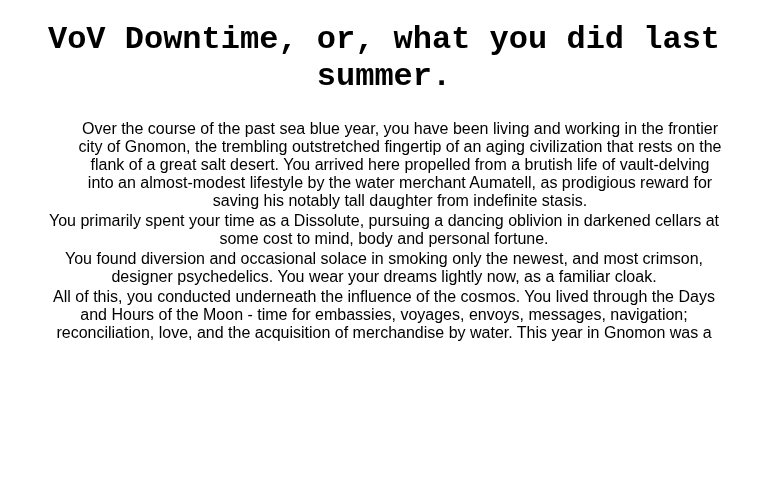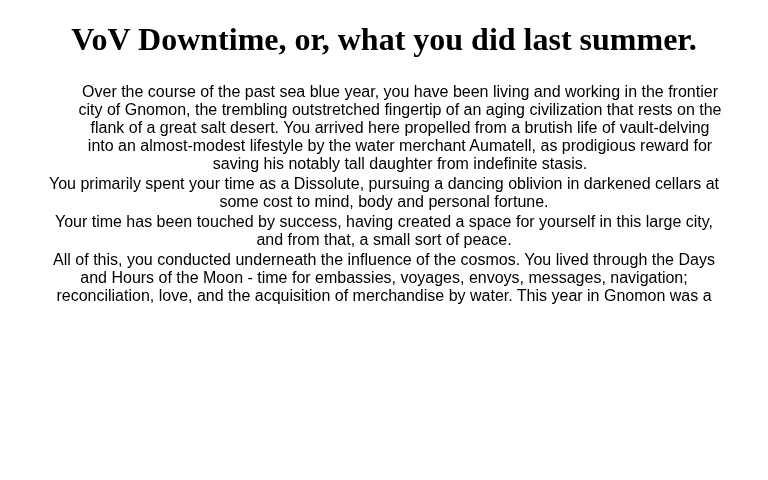--- a/index.html
+++ b/index.html
@@ -14,21 +14,21 @@
       font-family: "Liberation Sans", sans-serif;
       color: #000000;
     }
     .page {
       width: 768px;
       box-sizing: border-box;
       padding: 0 44px;
       text-align: center;
     }
     h1 {
-      font-family: Liberation Serif, serif;
+      font-family: Liberation Mono, monospace;
       font-weight: bold;
       font-size: 32px;
       line-height: 37px;
       margin: 21px 0 0 0;
       padding: 0;
       letter-spacing: 0;
     }
     p {
       font-size: 16px;
       line-height: 18px;
@@ -38,15 +38,15 @@
     .intro { margin-top: 25px; margin-left: 32px; }
     .gap { margin-top: 2px; }
   </style>
 </head>
 <body>
 
 <div class="page">
   <h1>VoV Downtime, or, what you did last summer.</h1>
   <p class="intro">Over the course of the past sea blue year, you have been living and working in the frontier city of Gnomon, the trembling outstretched fingertip of an aging civilization that rests on the flank of a great salt desert. You arrived here propelled from a brutish life of vault-delving into an almost-modest lifestyle by the water merchant Aumatell, as prodigious reward for saving his notably tall daughter from indefinite stasis.</p>
   <p class="gap">You primarily spent your time as a Dissolute, pursuing a dancing oblivion in darkened cellars at some cost to mind, body and personal fortune.</p>
-  <p class="gap">Your time has been touched by success, having created a space for yourself in this large city, and from that, a small sort of peace.</p>
+  <p class="gap">You found diversion and occasional solace in smoking only the newest, and most crimson, designer psychedelics. You wear your dreams lightly now, as a familiar cloak.</p>
   <p class="gap">All of this, you conducted underneath the influence of the cosmos. You lived through the Days and Hours of the Moon - time for embassies, voyages, envoys, messages, navigation; reconciliation, love, and the acquisition of merchandise by water. This year in Gnomon was a</p>
 </div>
 
 </body></html>

